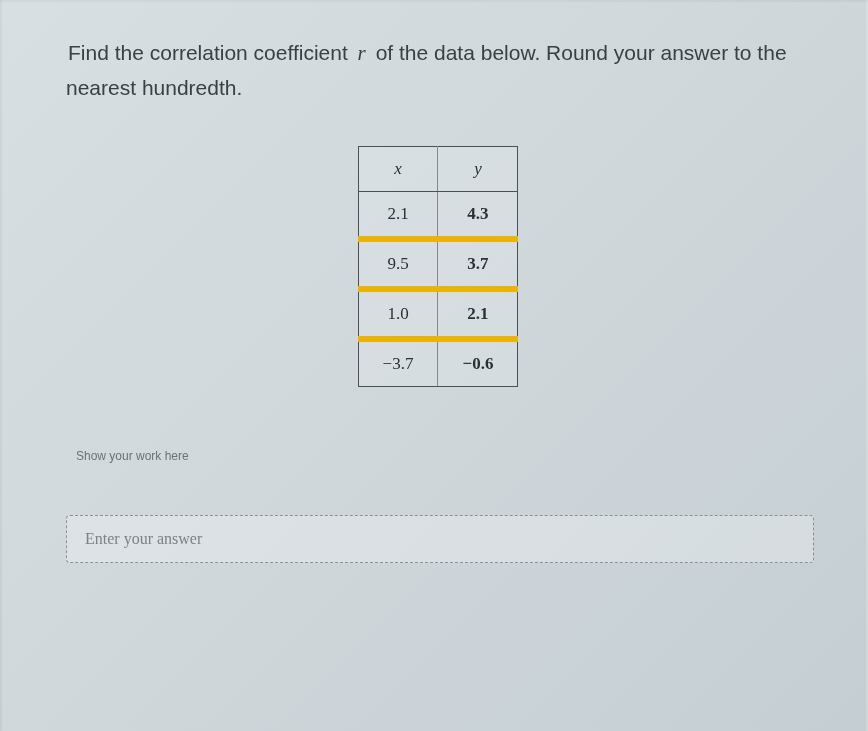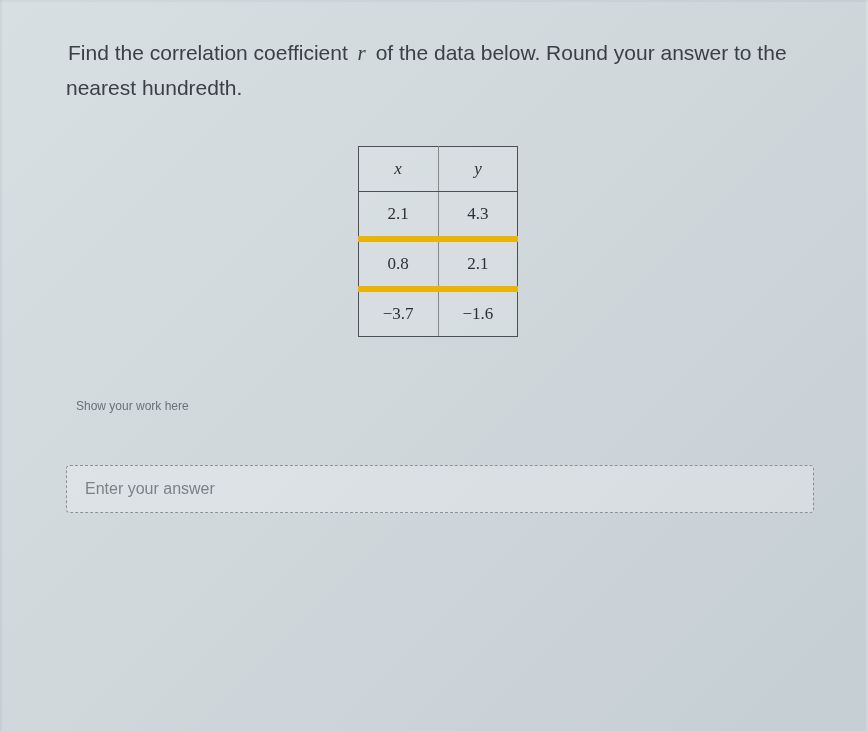--- a/index.html
+++ b/index.html
@@ -57,40 +57,41 @@
     }
     td {
       border-right: 1px solid #888;
       border-bottom: 6px solid #eab308;
     }
     td:first-child {
       border-left: 1.5px solid #4a5055;
     }
     td:last-child {
       border-right: 1.5px solid #4a5055;
+      font-weight: bold;
     }
     tr:last-child td {
       border-bottom: 1.5px solid #4a5055;
     }
     .show-work {
       font-size: 12px;
       color: #6a7278;
       margin-bottom: 50px;
       padding-left: 10px;
     }
     .answer-input {
       width: 100%;
       padding: 14px 18px;
       font-size: 16px;
       color: #4c1d95;
       background: rgba(255,255,255,0.25);
       border: 1px dashed #8a9298;
       border-radius: 4px;
       outline: none;
-      font-family: Liberation Sans, sans-serif;
+      font-family: Liberation Serif, serif;
     }
     .answer-input::placeholder {
       color: #7a8288;
     }
   </style>
 </head>
 <body>
 
 
 
@@ -105,26 +106,30 @@
         <th>x</th>
         <th>y</th>
       </tr>
     </thead>
     <tbody>
       <tr>
         <td>2.1</td>
         <td>4.3</td>
       </tr>
       <tr>
-        <td>0.8</td>
+        <td>9.5</td>
+        <td>3.7</td>
+      </tr>
+      <tr>
+        <td>1.0</td>
         <td>2.1</td>
       </tr>
       <tr>
         <td>−3.7</td>
-        <td>−1.6</td>
+        <td>−0.6</td>
       </tr>
     </tbody>
   </table>
 </div>
 
 <div class="show-work">Show your work here</div>
 
 <input type="text" class="answer-input" placeholder="Enter your answer" style="">
 
 

